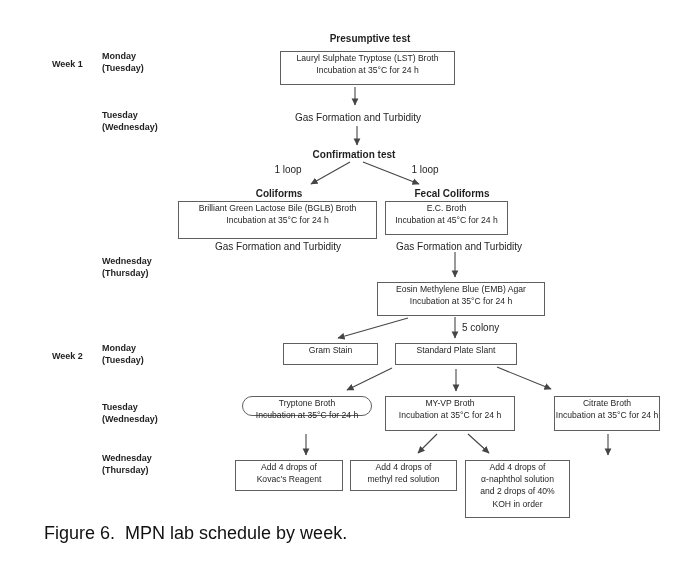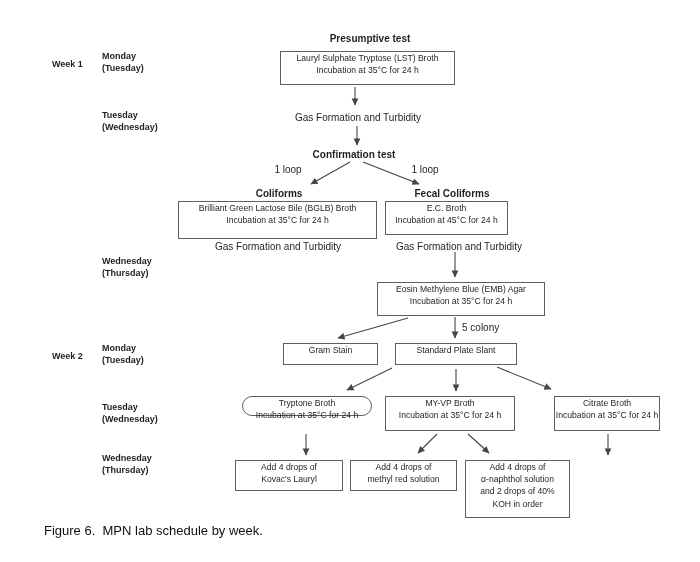--- a/index.html
+++ b/index.html
@@ -12,21 +12,21 @@
     position:absolute;box-sizing:border-box;border:1.4px solid #5f5f5f;background:#ffffff;
     display:flex;flex-direction:column;align-items:center;justify-content:flex-start;
     font-size:8.6px;line-height:12.2px;text-align:center;white-space:nowrap;
   }
   .lbl{position:absolute;font-size:10px;line-height:11px;white-space:nowrap;}
   .ctr{transform:translateX(-50%);}
   .bold{font-weight:bold;}
   .weekrow{position:absolute;font-weight:bold;font-size:9px;line-height:11.5px;}
   .weekrow .wk{position:absolute;left:0;top:8px;white-space:nowrap;}
   .weekrow .day{position:absolute;left:50px;top:0;white-space:nowrap;}
-  .caption{position:absolute;left:44px;top:523px;font-size:13px;color:#111;white-space:pre;}
+  .caption{position:absolute;left:44px;top:523px;font-size:18px;color:#111;white-space:pre;}
 </style>
 </head>
 <body>
 
 <div class="canvas">
 
   <svg class="arrows" viewBox="0 0 700 562" xmlns="http://www.w3.org/2000/svg">
     <defs>
       <marker id="ah" viewBox="0 0 8 8" refX="6.6" refY="4" markerWidth="8" markerHeight="8" orient="auto" markerUnits="userSpaceOnUse">
         <path d="M0,0.6 L7.2,4 L0,7.4 z" fill="#454545"></path>
@@ -116,21 +116,21 @@
   <div class="box" style="left:385px;top:396px;width:130px;height:35px;">
     <span>MY-VP Broth</span>
     <span>Incubation at 35°C for 24 h</span>
   </div>
   <div class="box" style="left:525px;top:396px;width:106px;height:35px;margin-left:29px;">
     <span>Citrate Broth</span>
     <span>Incubation at 35°C for 24 h</span>
   </div>
   <div class="box" style="left:235px;top:460px;width:108px;height:31px;">
     <span>Add 4 drops of</span>
-    <span>Kovac's Lauryl</span>
+    <span>Kovac's Reagent</span>
   </div>
   <div class="box" style="left:350px;top:460px;width:107px;height:31px;">
     <span>Add 4 drops of</span>
     <span>methyl red solution</span>
   </div>
   <div class="box" style="left:465px;top:460px;width:105px;height:58px;">
     <span>Add 4 drops of</span>
     <span>α-naphthol solution</span>
     <span>and 2 drops of 40%</span>
     <span>KOH in order</span>

